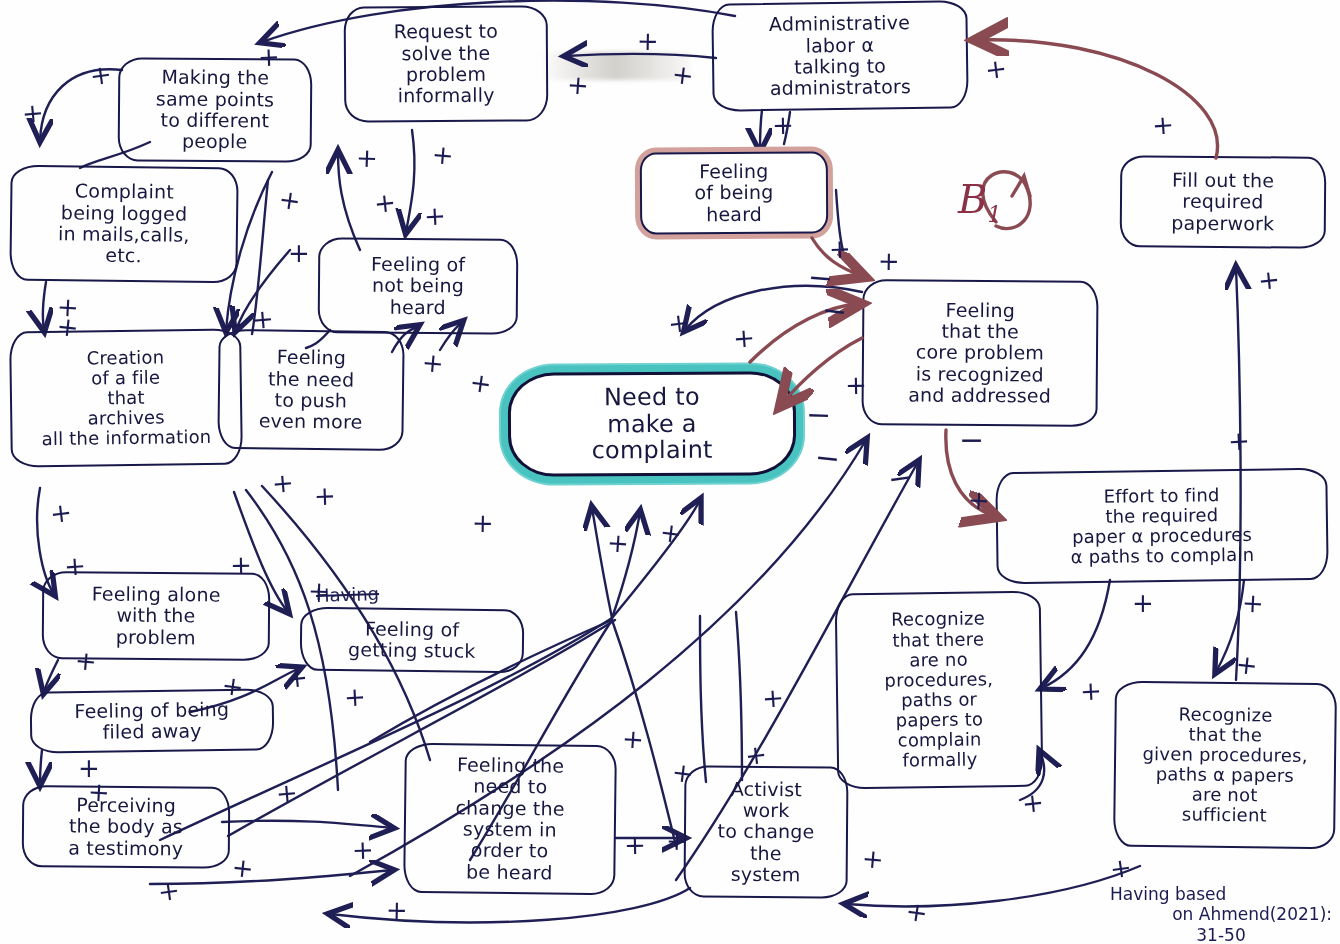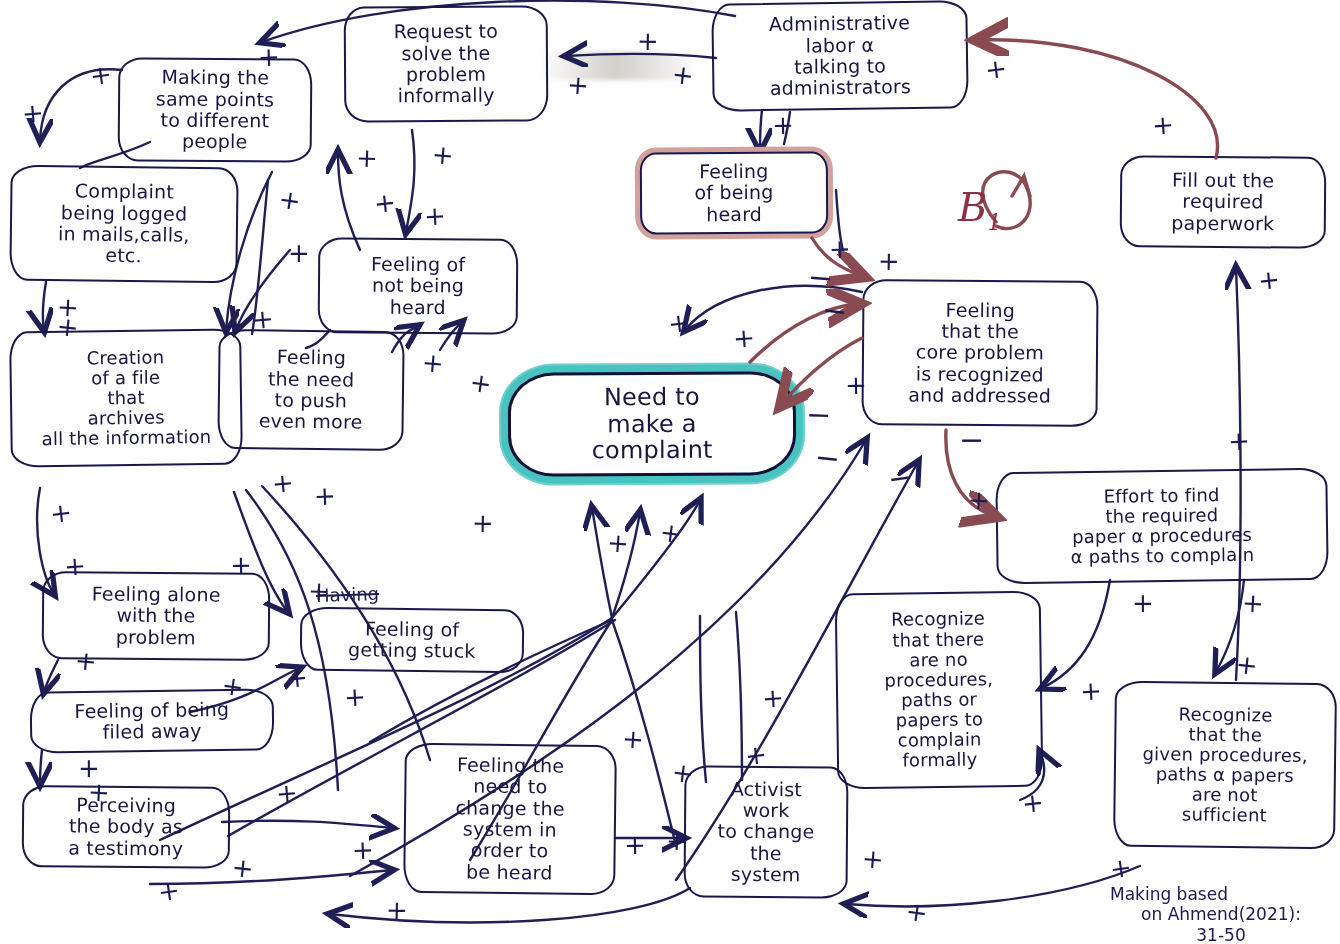--- a/index.html
+++ b/index.html
@@ -350,27 +350,27 @@
     <path class="lnr" d="M750,362 C790,322 830,306 858,304" marker-end="url(#ahr)"></path>
 
     <path class="lnr" d="M862,338 C830,354 800,382 782,404" marker-end="url(#ahr)"></path>
 
     <path class="lnr" d="M946,430 C944,470 958,504 994,516" marker-end="url(#ahr)"></path>
 
     <path class="lnr" d="M996,222 C958,176 1012,156 1026,186 C1040,216 1016,236 996,226"></path>
     <path class="lnr" d="M1012,196 L1024,176 L1030,196"></path>
   </svg>
 
-  <div class="loop-label" style="left:958px;top:184px;">
+  <div class="loop-label" style="left:958px;top:176px;">
     <span>B</span><span class="sub">1</span>
   </div>
 
   <div class="citation" style="left:1110px;top:884px;width:222px;">
-    <div style="text-align:left">Making based</div>
-    <div style="text-align:center">on Ahmend(2021):</div>
+    <div style="text-align:left">Having based</div>
+    <div style="text-align:right">on Ahmend(2021):</div>
     <div style="text-align:center">31-50</div>
   </div>
 
   <div id="signs">
       <div class="sign" style="left: 90px; top: 62px; transform: rotate(-8deg);">+</div>
       <div class="sign" style="left: 22px; top: 100px; transform: rotate(-5deg);">+</div>
       <div class="sign" style="left: 258px; top: 44px; transform: rotate(-2deg);">+</div>
       <div class="sign" style="left: 637px; top: 28px; transform: rotate(1deg);">+</div>
       <div class="sign" style="left: 567px; top: 72px; transform: rotate(4deg);">+</div>
       <div class="sign" style="left: 672px; top: 62px; transform: rotate(7deg);">+</div>

